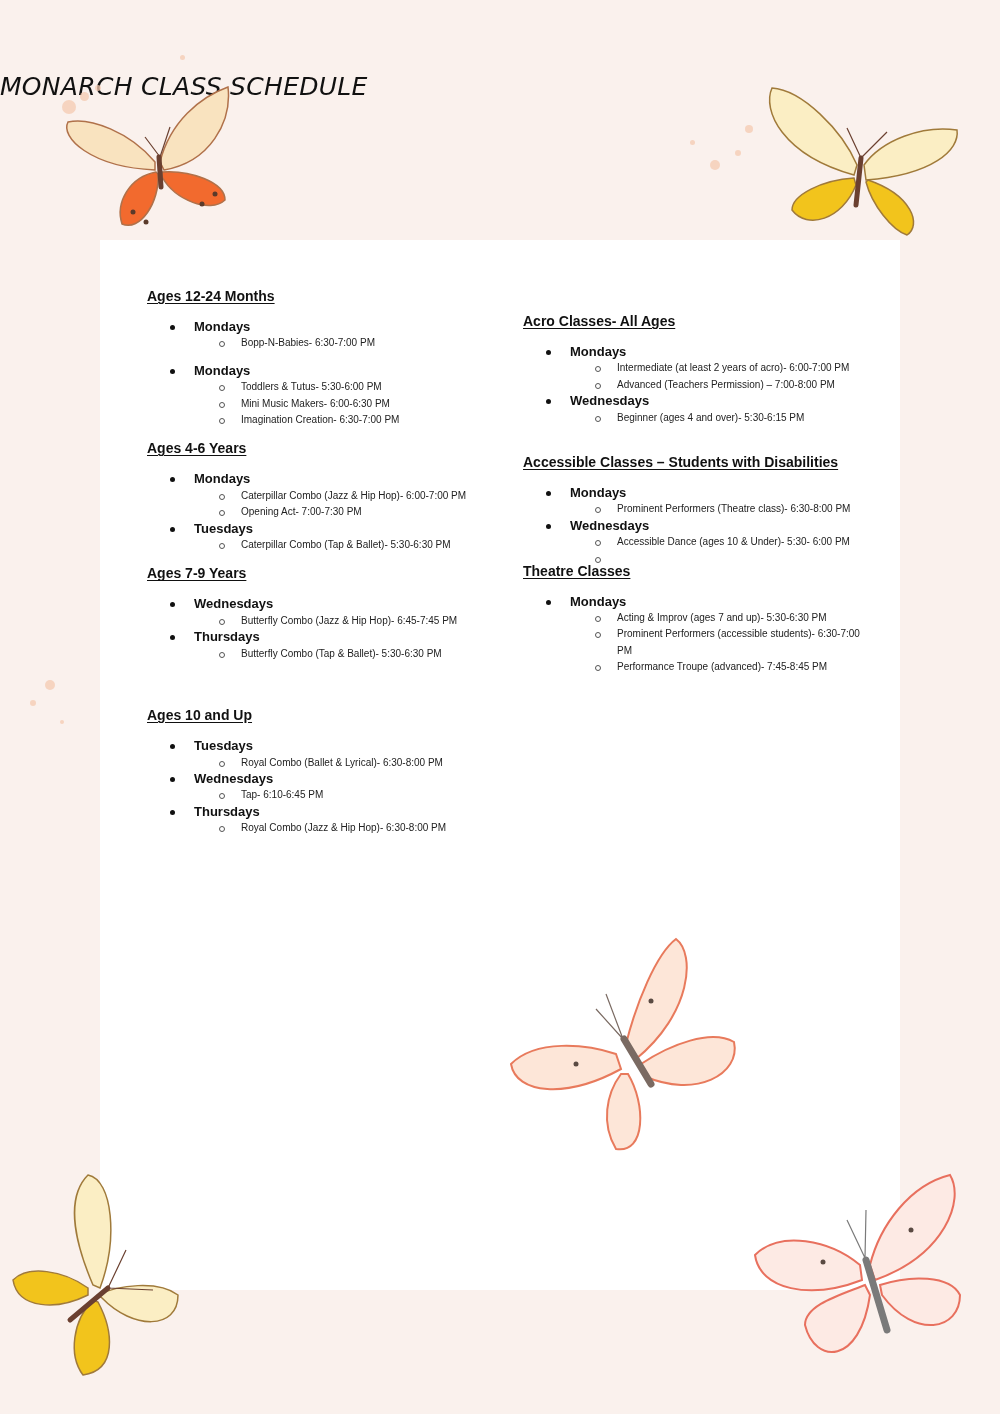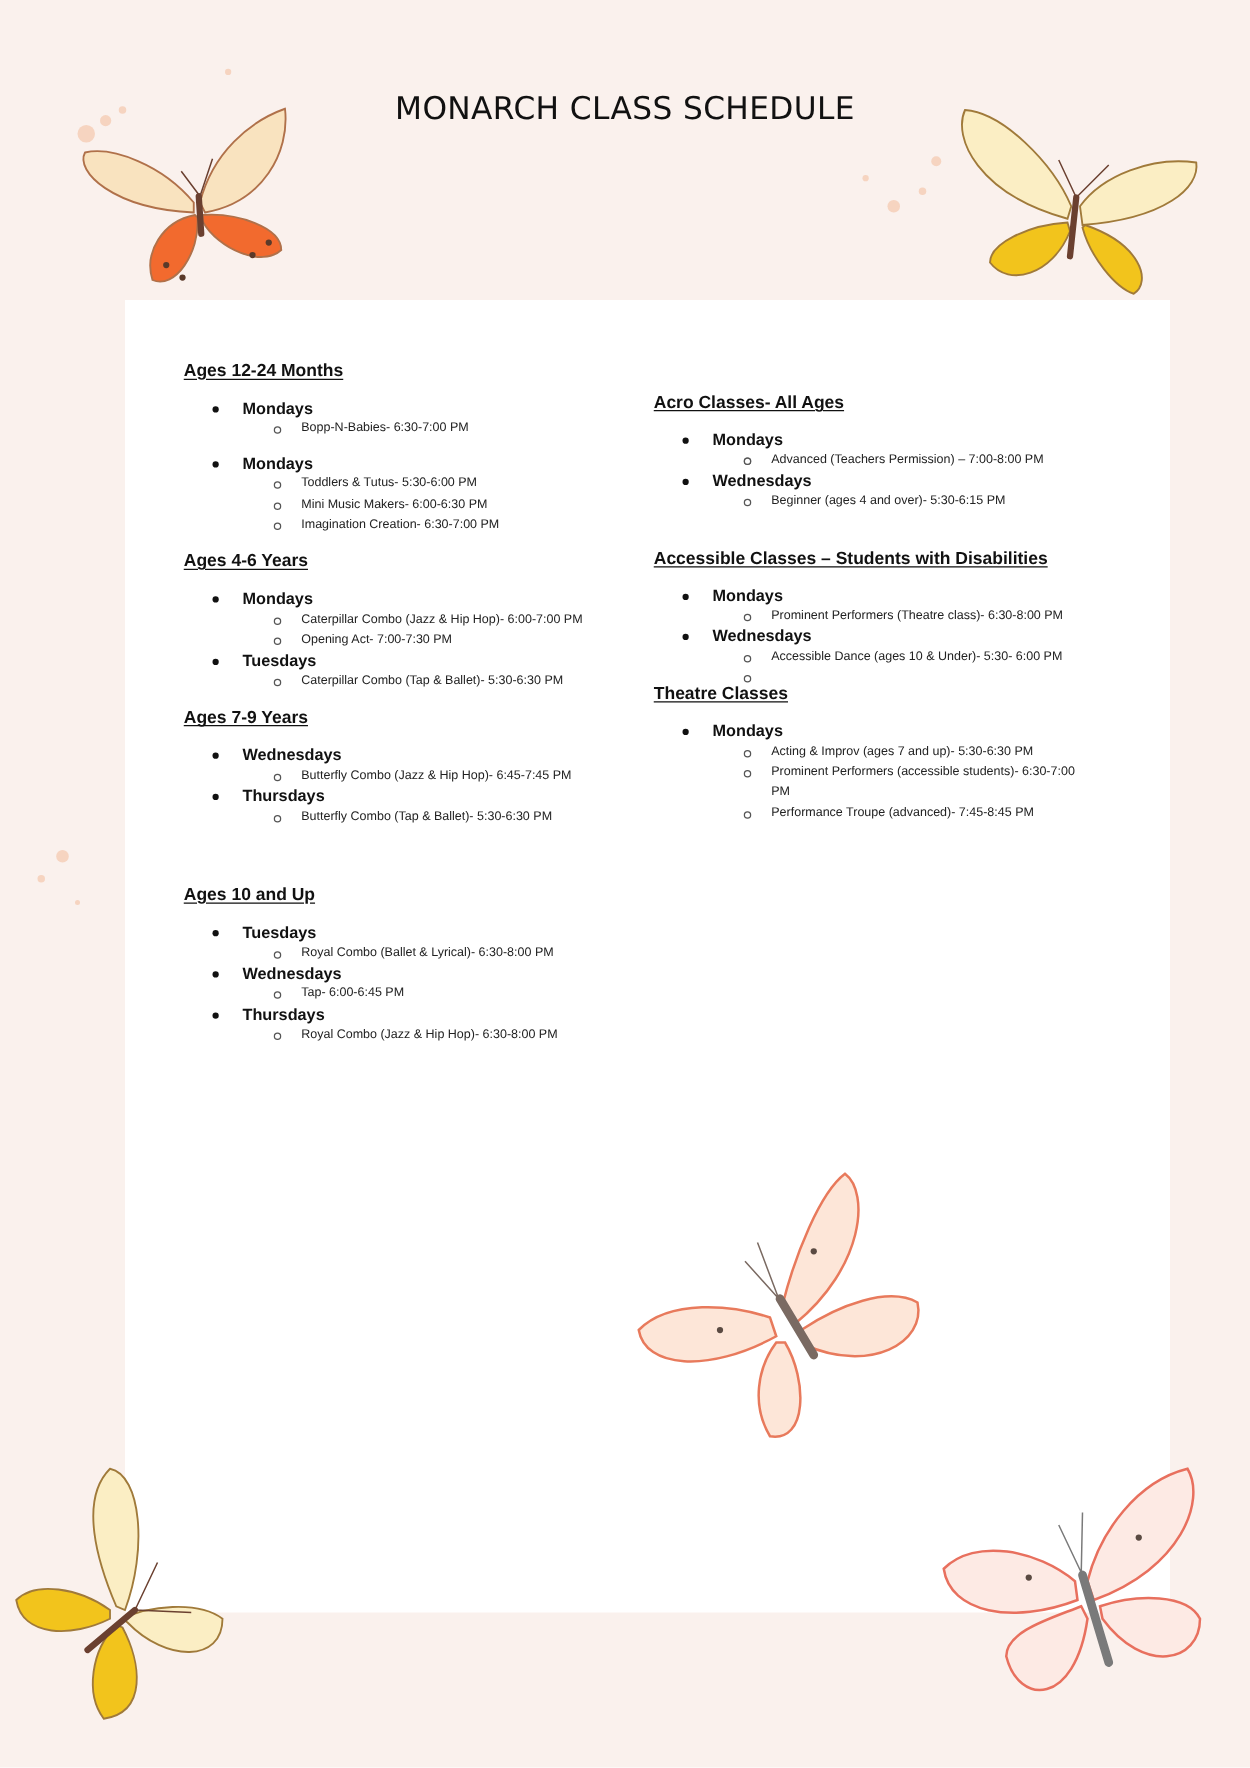--- a/index.html
+++ b/index.html
@@ -3,28 +3,27 @@
 <meta charset="utf-8">
 <style>
   html, body { margin:0; padding:0; }
   body {
     width:1000px; height:1414px; position:relative; overflow:hidden;
     background:#faf1ed;
     font-family:"Liberation Sans", sans-serif;
     color:#111;
   }
   .title {
-    position:absolute; top:72px; left:0; width:1000px; text-align:center;
+    position:absolute; top:72px; left:0; width:1000px; 
     font-family:"DejaVu Sans", sans-serif; font-size:25px; letter-spacing:0.3px;
-    color:#111; margin:0; font-weight:normal;
+    color:#111; margin:0; font-weight:normal;font-style:italic;
   }
   .card {
     position:absolute; left:100px; top:240px; width:800px; height:1050px;
     background:#ffffff;
-    padding-left:36px;
   }
   .col { position:absolute; top:47px; }
   .col-left { left:47px; width:340px; }
   .col-right { left:423px; width:340px;margin-top:25px; }
   .section { margin:0; }
   .sec-head {
     font-weight:bold; font-size:14px; text-decoration:underline;
     text-underline-offset:2px; margin:0 0 14px 0; line-height:18px;
   }
   ul.days { list-style:none; margin:0; padding:0; }
@@ -136,40 +135,40 @@
     <div class="section">
       <p class="sec-head">Ages 10 and Up</p>
       <ul class="days">
         <li class="day"><span class="dot"></span><span class="day-name">Tuesdays</span>
           <ul class="classes">
             <li class="cls"><span class="ring"></span><span>Royal Combo (Ballet &amp; Lyrical)- 6:30-8:00 PM</span></li>
           </ul>
         </li>
         <li class="day"><span class="dot"></span><span class="day-name">Wednesdays</span>
           <ul class="classes">
-            <li class="cls"><span class="ring"></span><span>Tap- 6:00-6:45 PM</span></li>
+            <li class="cls"><span class="ring"></span><span>Tap- 6:10-6:45 PM</span></li>
           </ul>
         </li>
         <li class="day"><span class="dot"></span><span class="day-name">Thursdays</span>
           <ul class="classes">
             <li class="cls"><span class="ring"></span><span>Royal Combo (Jazz &amp; Hip Hop)- 6:30-8:00 PM</span></li>
           </ul>
         </li>
       </ul>
     </div>
   </div>
 
   <div class="col col-right">
 
     <div class="section">
       <p class="sec-head">Acro Classes- All Ages</p>
       <ul class="days">
         <li class="day"><span class="dot"></span><span class="day-name">Mondays</span>
           <ul class="classes">
-            <li class="cls"><span class="ring"></span></li>
+            <li class="cls"><span class="ring"></span><span>Intermediate (at least 2 years of acro)- 6:00-7:00 PM</span></li>
             <li class="cls"><span class="ring"></span><span>Advanced (Teachers Permission) – 7:00-8:00 PM</span></li>
           </ul>
         </li>
         <li class="day"><span class="dot"></span><span class="day-name">Wednesdays</span>
           <ul class="classes">
             <li class="cls"><span class="ring"></span><span>Beginner (ages 4 and over)- 5:30-6:15 PM</span></li>
           </ul>
         </li>
       </ul>
     </div>

